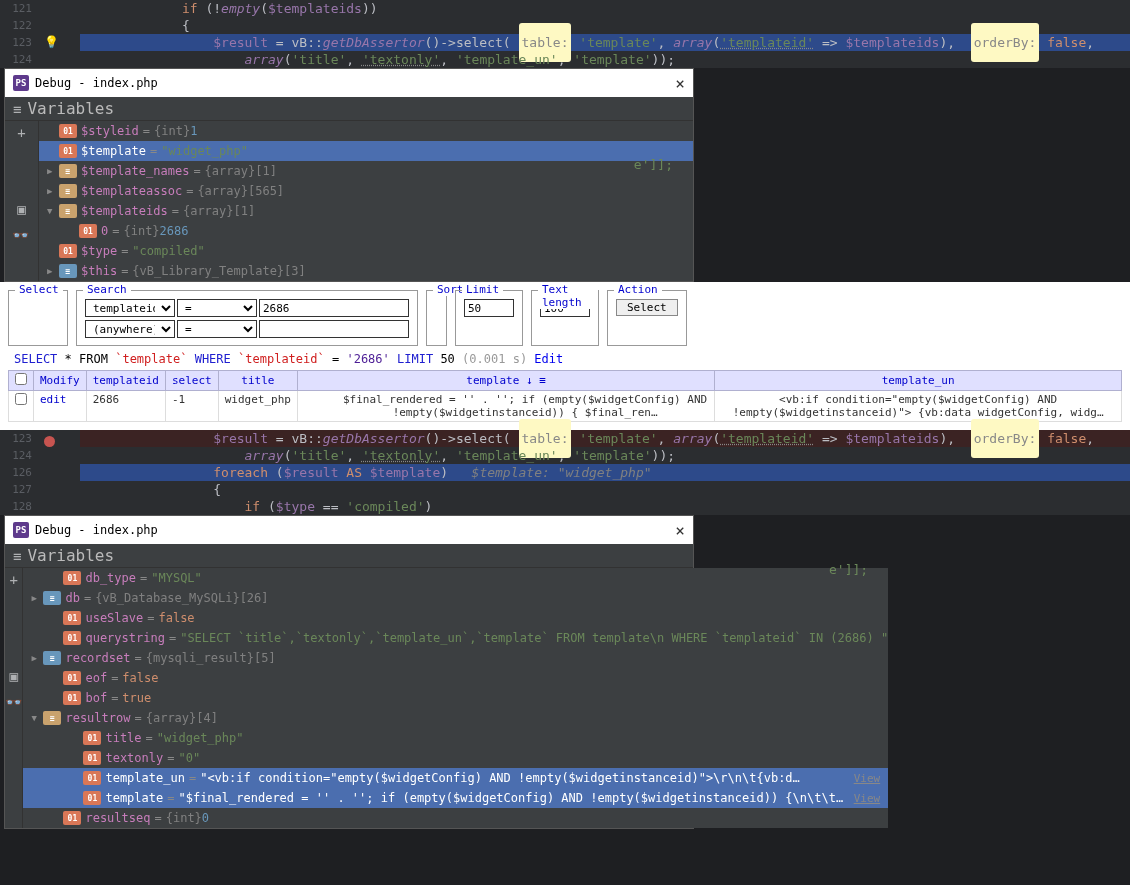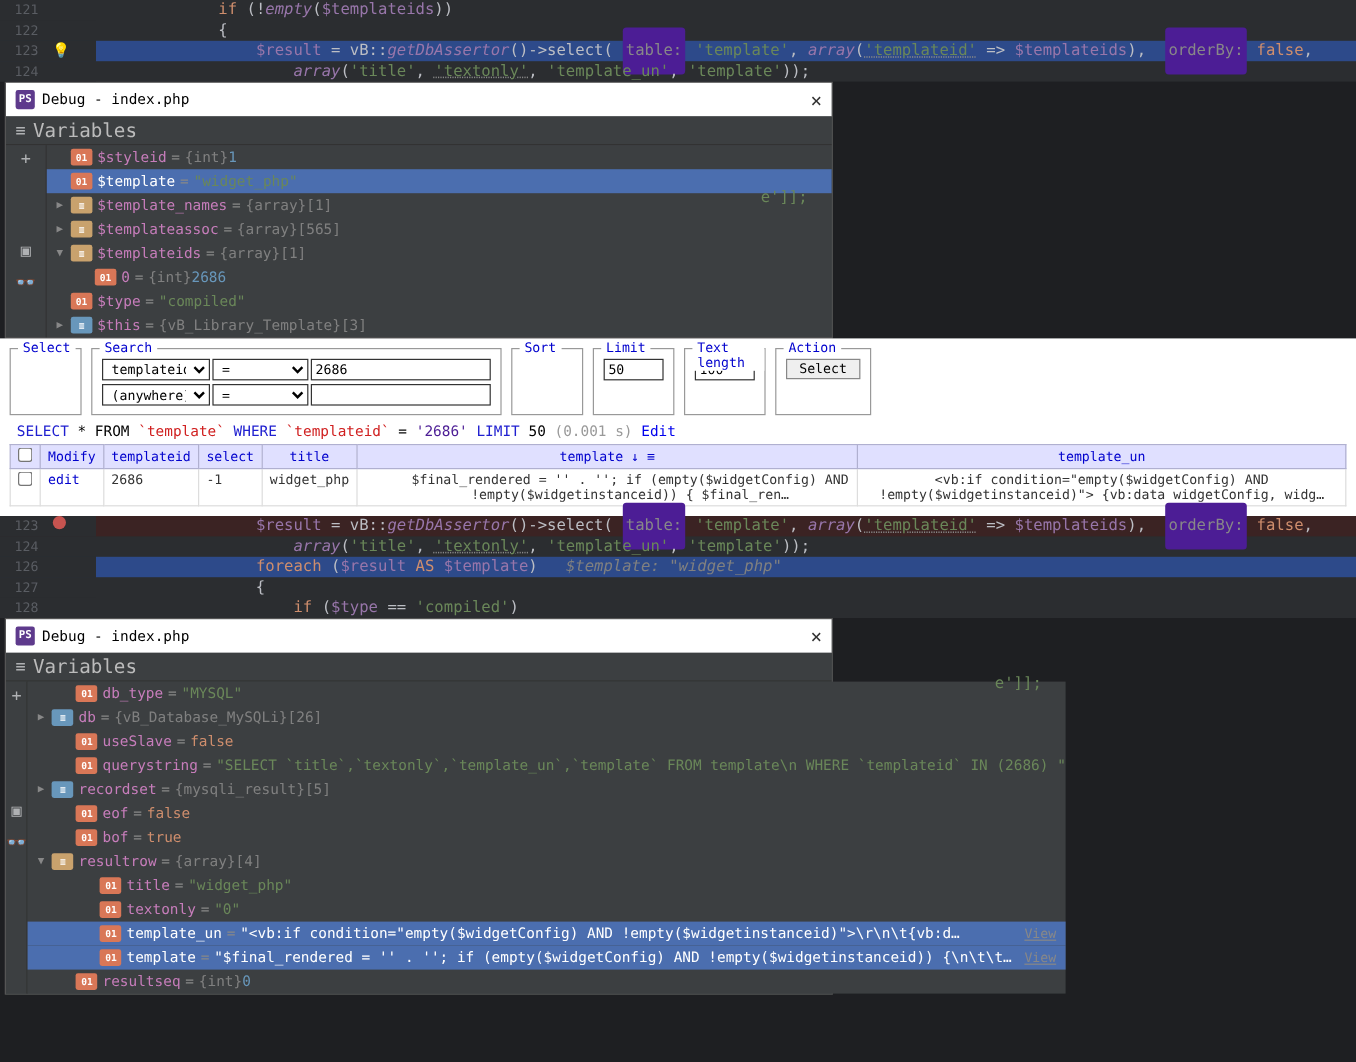--- a/index.html
+++ b/index.html
@@ -1,39 +1,39 @@
 <!DOCTYPE html>
 <html><head>
 <meta charset="utf-8">
 <style>
   * { box-sizing: border-box; margin: 0; padding: 0; font-family: 'Segoe UI', Consolas, monospace; }
   body { background: #1e1f22; color: #bcbec4; font-size: 12px; }
   
   
   .editor { background: #2b2d30; position: relative; }
   .editor-line { display: flex; height: 17px; line-height: 17px; font-family: Consolas, monospace; font-size: 13px; }
-  .gutter { width: 80px; display: flex; align-items: flex-start; background: #2b2d30; color: #5a5d63; }
+  .gutter { width: 80px; display: flex; align-items: flex-end; background: #2b2d30; color: #5a5d63; }
   .line-num { width: 40px; text-align: right; padding-right: 8px; font-size: 11px; }
   .gutter-icons { width: 40px; display: flex; align-items: center; gap: 2px; padding-left: 4px; }
   .fold-line { border-left: 1px solid #444; margin-left: 10px; height: 100%; }
   .code { flex: 1; white-space: pre; padding-left: 8px; }
   .hl-line { background: #2d4a8a; }
   .hl-line-dark { background: #3b2323; }
   .bulb { color: #f5a623; font-size: 12px; }
   .bp { width: 11px; height: 11px; background: #c75450; border-radius: 50%; display: inline-block; }
   
   .k-orange { color: #cf8e6d; }
   .k-yellow { color: #bcbec4; }
   .k-italic { color: #9876aa; font-style: italic; text-align: center; }
   .k-green { color: #6a8759; }
   .k-gray-i { color: #808080; font-style: italic; }
   .k-var { color: #9876aa; }
   .k-white { color: #bcbec4; }
   .k-underline { text-decoration: underline dotted #888; }
-  .pill { background: #4c1d95; border-radius: 3px; padding: 12px 3px; color: #888; font-style: normal; }
+  .pill { background: #fef9c3; border-radius: 3px; padding: 12px 3px; color: #888; font-style: normal; }
   
   
   .debug-panel { background: #3c3f41; border: 1px solid #555; }
   .debug-title { background: #fff; color: #000; height: 28px; display: flex; align-items: center; padding: 0 8px; font-size: 12px; }
   .debug-title .icon { width: 16px; height: 16px; margin-right: 6px; background: #5e3a8c; display: inline-flex; align-items: center; justify-content: center; color: #fff; font-weight: bold; font-size: 9px; border-radius: 2px; }
   .debug-title .close { margin-left: auto; font-size: 16px; color: #333; cursor: pointer; }
   .debug-tabs { background: #3c3f41; border-bottom: 1px solid #323232; height: 24px; display: flex; align-items: center; padding: 0 8px; }
   .debug-tabs .tab-icon { color: #afb1b3; margin-right: 6px; font-size: 14px; }
   .debug-tabs .tab-label { color: #bbbbbb; font-size: 16px; }
   
@@ -230,21 +230,21 @@
         <select><option>templateid</option></select>
         <select style="width:80px;"><option>=</option></select>
         <input type="text" class="wide" value="2686" style="">
       </div>
       <div class="admin-row">
         <select><option>(anywhere)</option></select>
         <select style="width:80px;"><option>=</option></select>
         <input type="text" class="wide" style="">
       </div>
     </div>
-    <div class="fieldset" style="width:60px;">
+    <div class="fieldset" style="width:21px;">
       <span class="legend">Sort</span>
     </div>
     <div class="fieldset">
       <span class="legend">Limit</span>
       <input type="text" class="narrow" value="50" style="">
     </div>
     <div class="fieldset">
       <span class="legend">Text length</span>
       <input type="text" class="narrow" value="100" style="">
     </div>

